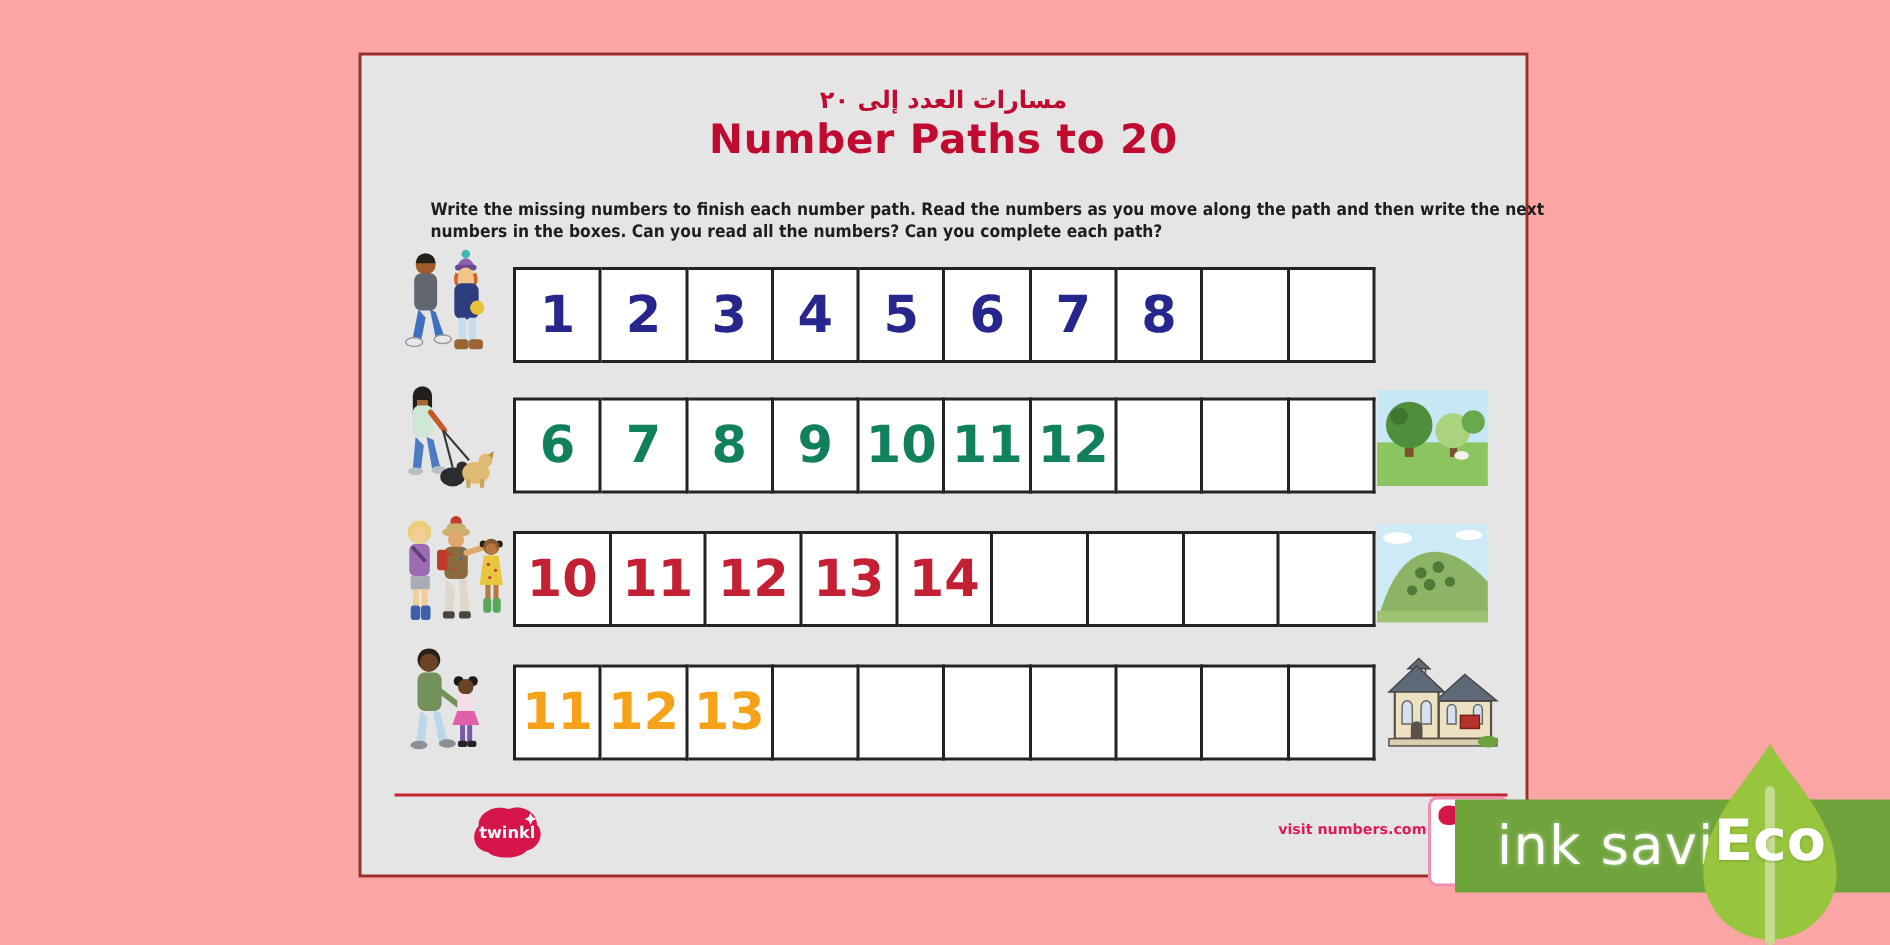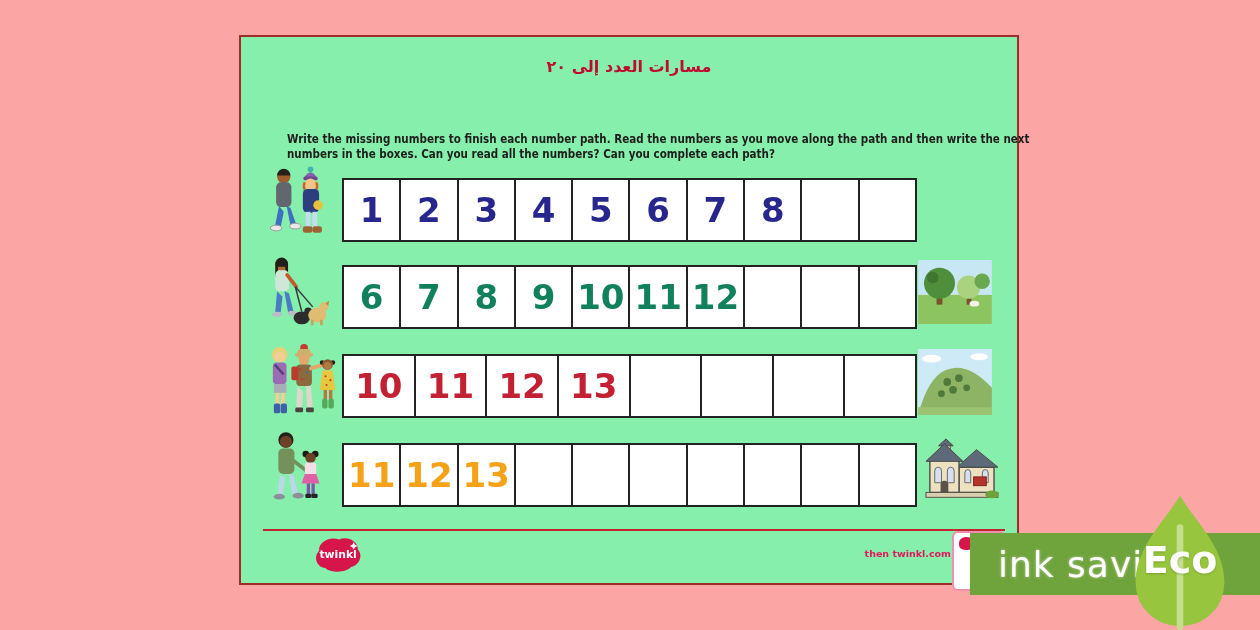--- a/index.html
+++ b/index.html
@@ -4,21 +4,21 @@
 <style>
   html,body{margin:0;padding:0;}
   body{
     width:1260px;height:630px;position:relative;overflow:hidden;
     background:#fca5a5;
     font-family:"DejaVu Sans",sans-serif;
   }
   
   .page{
     position:absolute;left:239px;top:35px;width:780px;height:550px;
-    box-sizing:border-box;background:#86efac;border:2px solid #9d2d28;
+    box-sizing:border-box;background:#e5e5e5;border:2px solid #9d2d28;
     z-index:1;
   }
   .title-ar{
     position:absolute;top:20px;left:0;width:100%;text-align:center;
     direction:rtl;font-size:16px;font-weight:bold;color:#c10a30;
   }
   .title-en{
     position:absolute;top:41px;left:0;width:100%;text-align:center;
     font-size:27px;font-weight:bold;color:#c10a30;letter-spacing:.5px;
   }
@@ -79,20 +79,21 @@
     position:absolute;left:1128px;top:538px;width:104px;text-align:center;
     z-index:7;color:#fff;font-size:38px;font-weight:bold;
     text-shadow:0 1px 2px rgba(90,130,30,.5);
   }
 </style>
 </head>
 <body>
 
 <div class="page">
   <div class="title-ar">مسارات العدد إلى ٢٠</div>
+  <div class="title-en">Number Paths to 20</div>
   <div class="instr-en">
     <div class="instr-line">Write the missing numbers to finish each number path. Read the numbers as you move along the path and then write the next</div>
     <div class="instr-line">numbers in the boxes. Can you read all the numbers? Can you complete each path?</div>
   </div>
 
   <div class="paths">
       <div class="path-row" style="top: 135px;">
         <div class="walkers"><svg width="66" height="84" viewBox="0 0 68 88">
   <circle cx="17" cy="11" r="7" fill="#a05c2a"></circle>
   <path d="M10 10 A7 7 0 0 1 24 10 Z" fill="#26201b"></path>
@@ -256,20 +257,23 @@
           <div class="cell">
             <span class="num" style="color: rgb(195, 32, 51);">11</span>
           </div>
           <div class="cell">
             <span class="num" style="color: rgb(195, 32, 51);">12</span>
           </div>
           <div class="cell">
             <span class="num" style="color: rgb(195, 32, 51);">13</span>
           </div>
           <div class="cell">
+            <span class="num" style="color: rgb(195, 32, 51);">14</span>
+          </div>
+          <div class="cell">
             <span class="num" style="color: rgb(195, 32, 51);"></span>
           </div>
           <div class="cell">
             <span class="num" style="color: rgb(195, 32, 51);"></span>
           </div>
           <div class="cell">
             <span class="num" style="color: rgb(195, 32, 51);"></span>
           </div>
           <div class="cell">
             <span class="num" style="color: rgb(195, 32, 51);"></span>
@@ -358,21 +362,21 @@
 </svg></div>
       </div>
     </div>
 
   <div class="footer-divider"></div>
   <div class="twinkl-logo"><svg width="52" height="38" viewBox="0 0 60 44">
   <path d="M30 4 C40 0 52 6 52 16 C58 22 54 34 44 36 C38 43 20 43 14 37 C4 36 0 24 7 17 C6 8 18 0 30 4 Z" fill="#d6154b"></path>
   <path d="M47 7 l1.5 3 3 1.5 -3 1.5 -1.5 3 -1.5 -3 -3 -1.5 3 -1.5 Z" fill="#ffffff"></path>
   <text x="29" y="26" text-anchor="middle" font-size="12.5" font-weight="bold" fill="#ffffff" font-family="DejaVu Sans">twinkl</text>
 </svg></div>
-  <a class="visit-link">then twinkl.com</a>
+  <a class="visit-link">visit numbers.com</a>
 </div>
 
 <div class="qr-card">
   <div class="blob"></div>
 </div>
 
 <div class="eco-banner">
   <span class="ink-saving">ink saving</span>
 </div>
 <div class="leaf">

